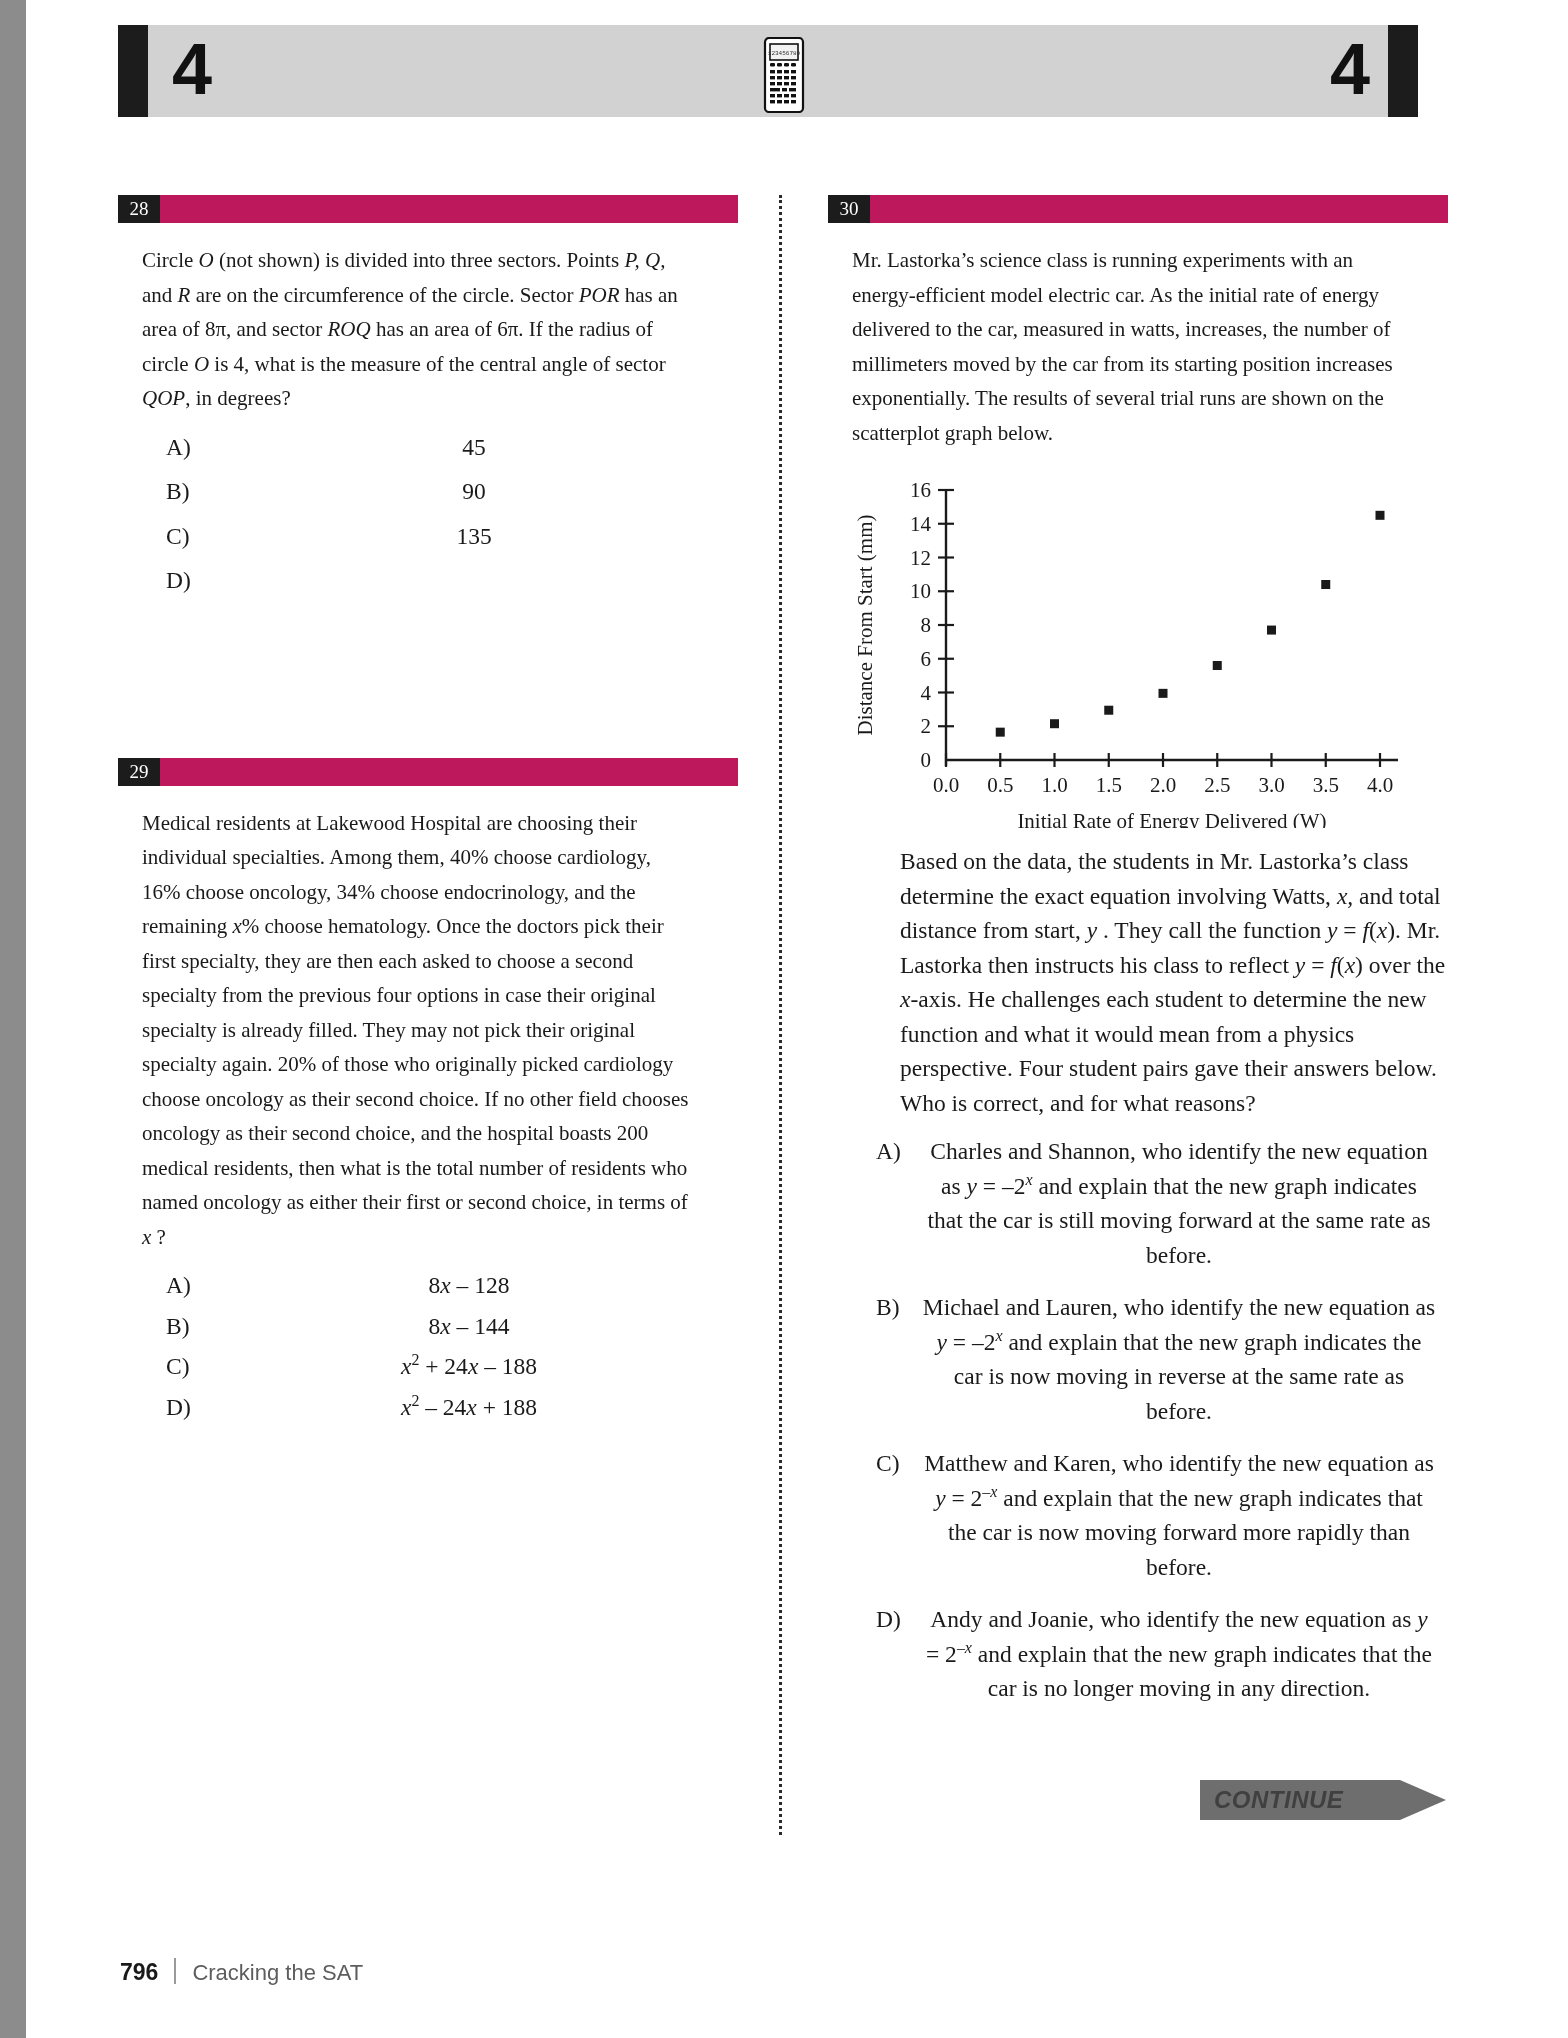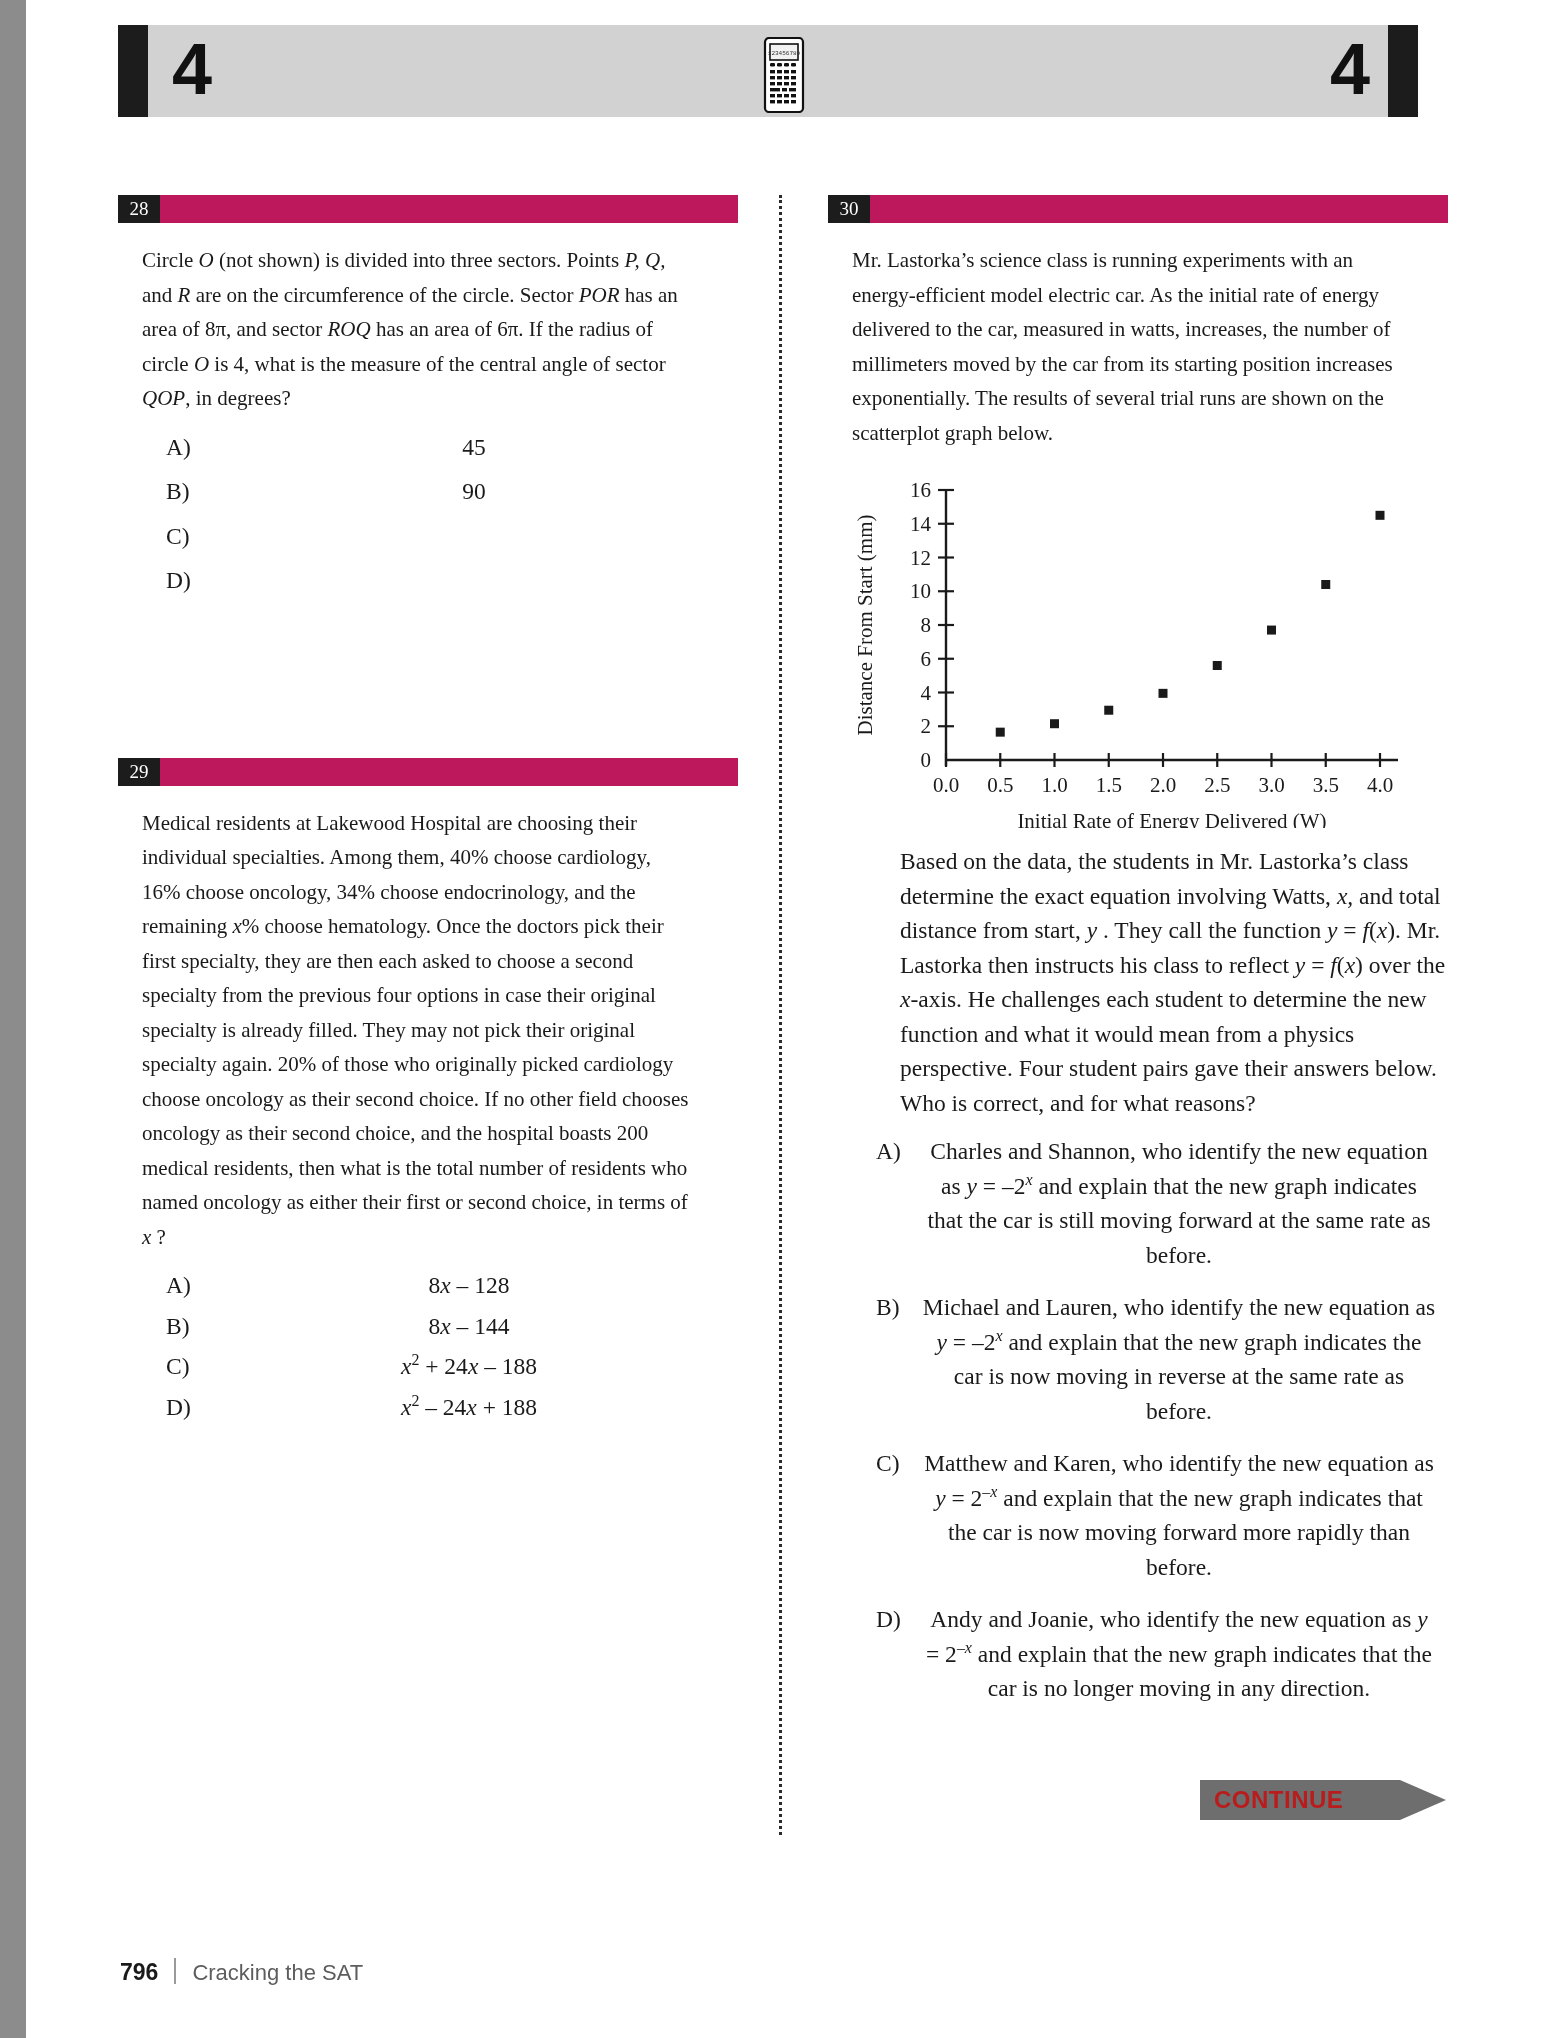--- a/index.html
+++ b/index.html
@@ -180,25 +180,26 @@
     width: 0; height: 0;
     border-top: 20px solid transparent;
     border-bottom: 20px solid transparent;
     border-left: 46px solid #6e6e6e;
   }
   .continue .label {
     position: absolute;
     left: 14px; top: 0;
     height: 40px;
     line-height: 40px;
-    color: #b91c1c;
+    color: #404040;
     font-family: "Liberation Sans", sans-serif;
     font-weight: bold;
     font-size: 24px;
     letter-spacing: 0.5px;
+    font-style: italic;
   }
 
   
   .footer {
     position: absolute;
     left: 120px; top: 1954px;
     display: flex;
     align-items: baseline;
     font-family: Liberation Sans, sans-serif;
   }
@@ -279,20 +280,21 @@
       <div class="choice">
         <span class="letter">A)</span>
         <span class="ctext">45</span>
       </div>
       <div class="choice">
         <span class="letter">B)</span>
         <span class="ctext">90</span>
       </div>
       <div class="choice">
         <span class="letter">C)</span>
+        <span class="ctext">135</span>
       </div>
       <div class="choice">
         <span class="letter">D)</span>
       </div>
     </div>
   </div>
 
   <div style="margin-top:160px;">
     <div class="q-head">
       <span class="qnum">29</span>

